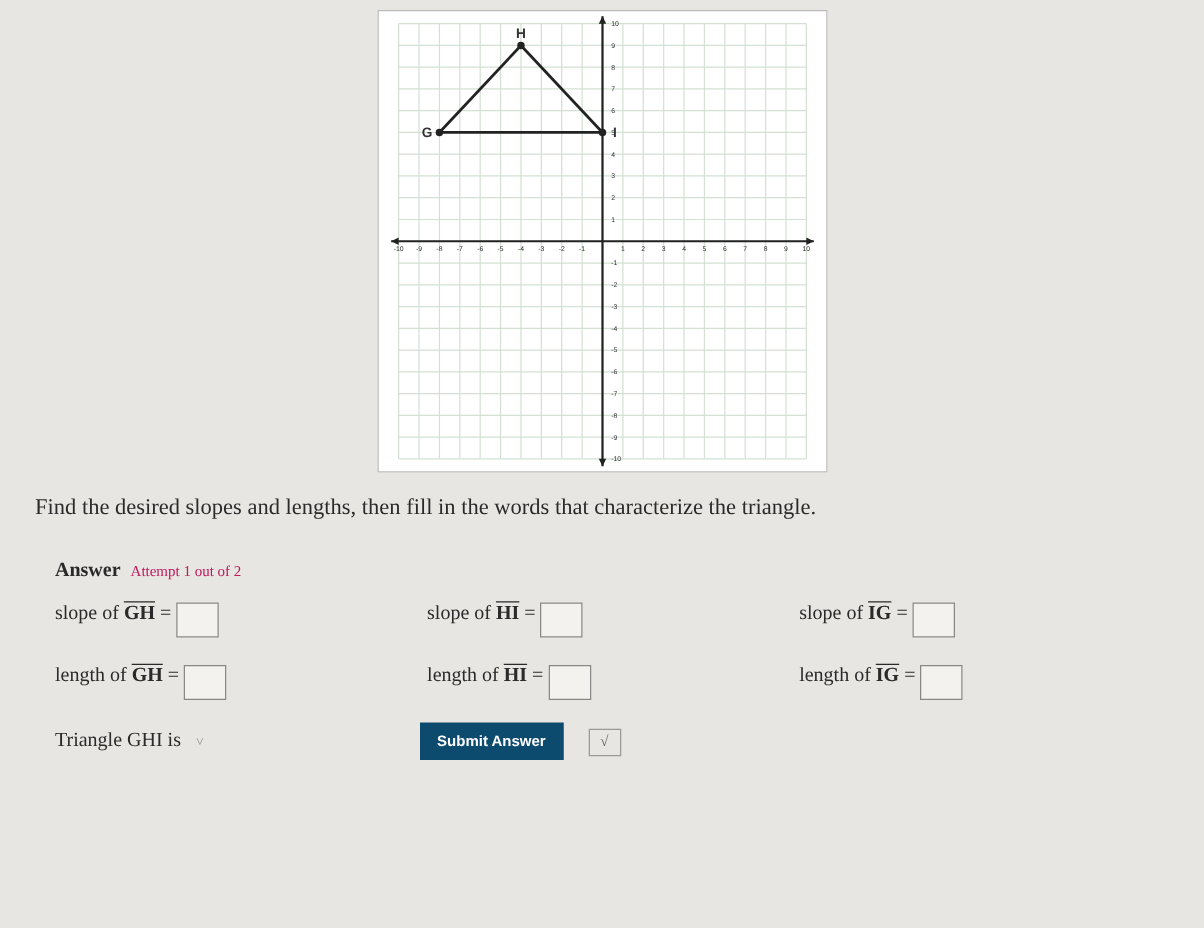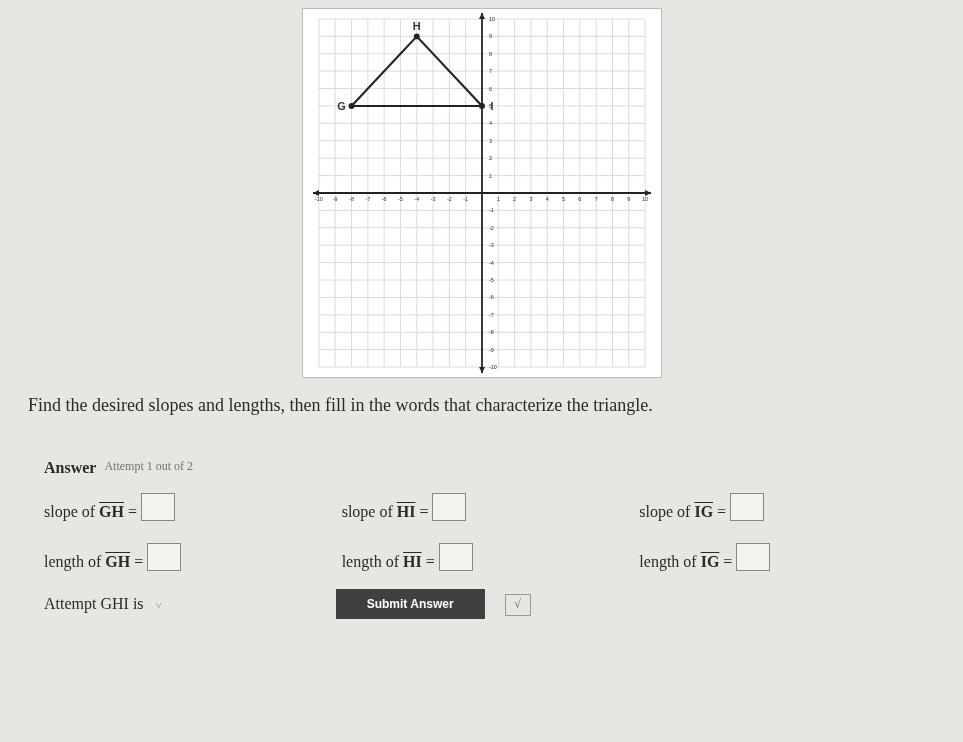--- a/index.html
+++ b/index.html
@@ -20,58 +20,58 @@
   margin: 8px auto 0;
   position: relative;
 }
 .graph-svg { width: 100%; height: 100%; display: block; }
 .prompt {
   margin: 14px 28px 20px;
   font-size: 18px;
   line-height: 1.5;
 }
 .answer-row {
-  margin: 40px 44px 8px;
+  margin: 29px 44px 8px;
   display: flex;
-  align-items: flex-start;
+  align-items: center;
   gap: 8px;
 }
 .answer-label { font-weight: bold; font-size: 16px; }
-.attempt { font-size: 12px; color: #737373; }
+.attempt { font-size: 12px; color: #be185d; }
 .fields {
   margin: 16px 44px 8px;
   display: grid;
   grid-template-columns: 1fr 1fr 1fr;
   row-gap: 22px;
   column-gap: 18px;
   font-size: 16px;
 }
-.cell { display: flex; align-items: flex-end; gap: 4px; }
+.cell { display: flex; align-items: flex-start; gap: 4px; }
 .seg { text-decoration: overline; font-weight: bold; }
 .box {
   width: 34px;
   height: 28px;
   border: 1px solid #888;
   background: #f3f2ee;
   display: inline-block;
 }
 .bottom-row {
   margin: 18px 44px 0;
   display: grid;
   grid-template-columns: 1fr 1fr 1fr;
   align-items: center;
   font-size: 16px;
 }
 .submit {
-  background: #404040;
+  background: #0c4a6e;
   color: #fff;
   font-family: Arial, sans-serif;
   font-size: 12px;
   font-weight: bold;
-  padding: 8px 31px;
+  padding: 8px 14px;
   border: none;
   cursor: pointer;
 }
 .small-check {
   width: 26px;
   height: 22px;
   border: 1px solid #999;
   display: inline-flex;
   align-items: center;
   justify-content: center;
@@ -237,21 +237,21 @@
   <div class="cell">
     <span>length of </span>
     <span class="seg">IG</span>
     <span> = </span>
     <span class="box"></span>
   </div>
 </div>
 
 <div class="bottom-row">
   <div>
-    <span>Attempt GHI is</span>
+    <span>Triangle GHI is</span>
     <span class="chev">˅</span>
   </div>
   <div>
     <button class="submit">Submit Answer</button>
     <span class="small-check">
       <span>√</span>
     </span>
   </div>
   <div></div>
 </div>

